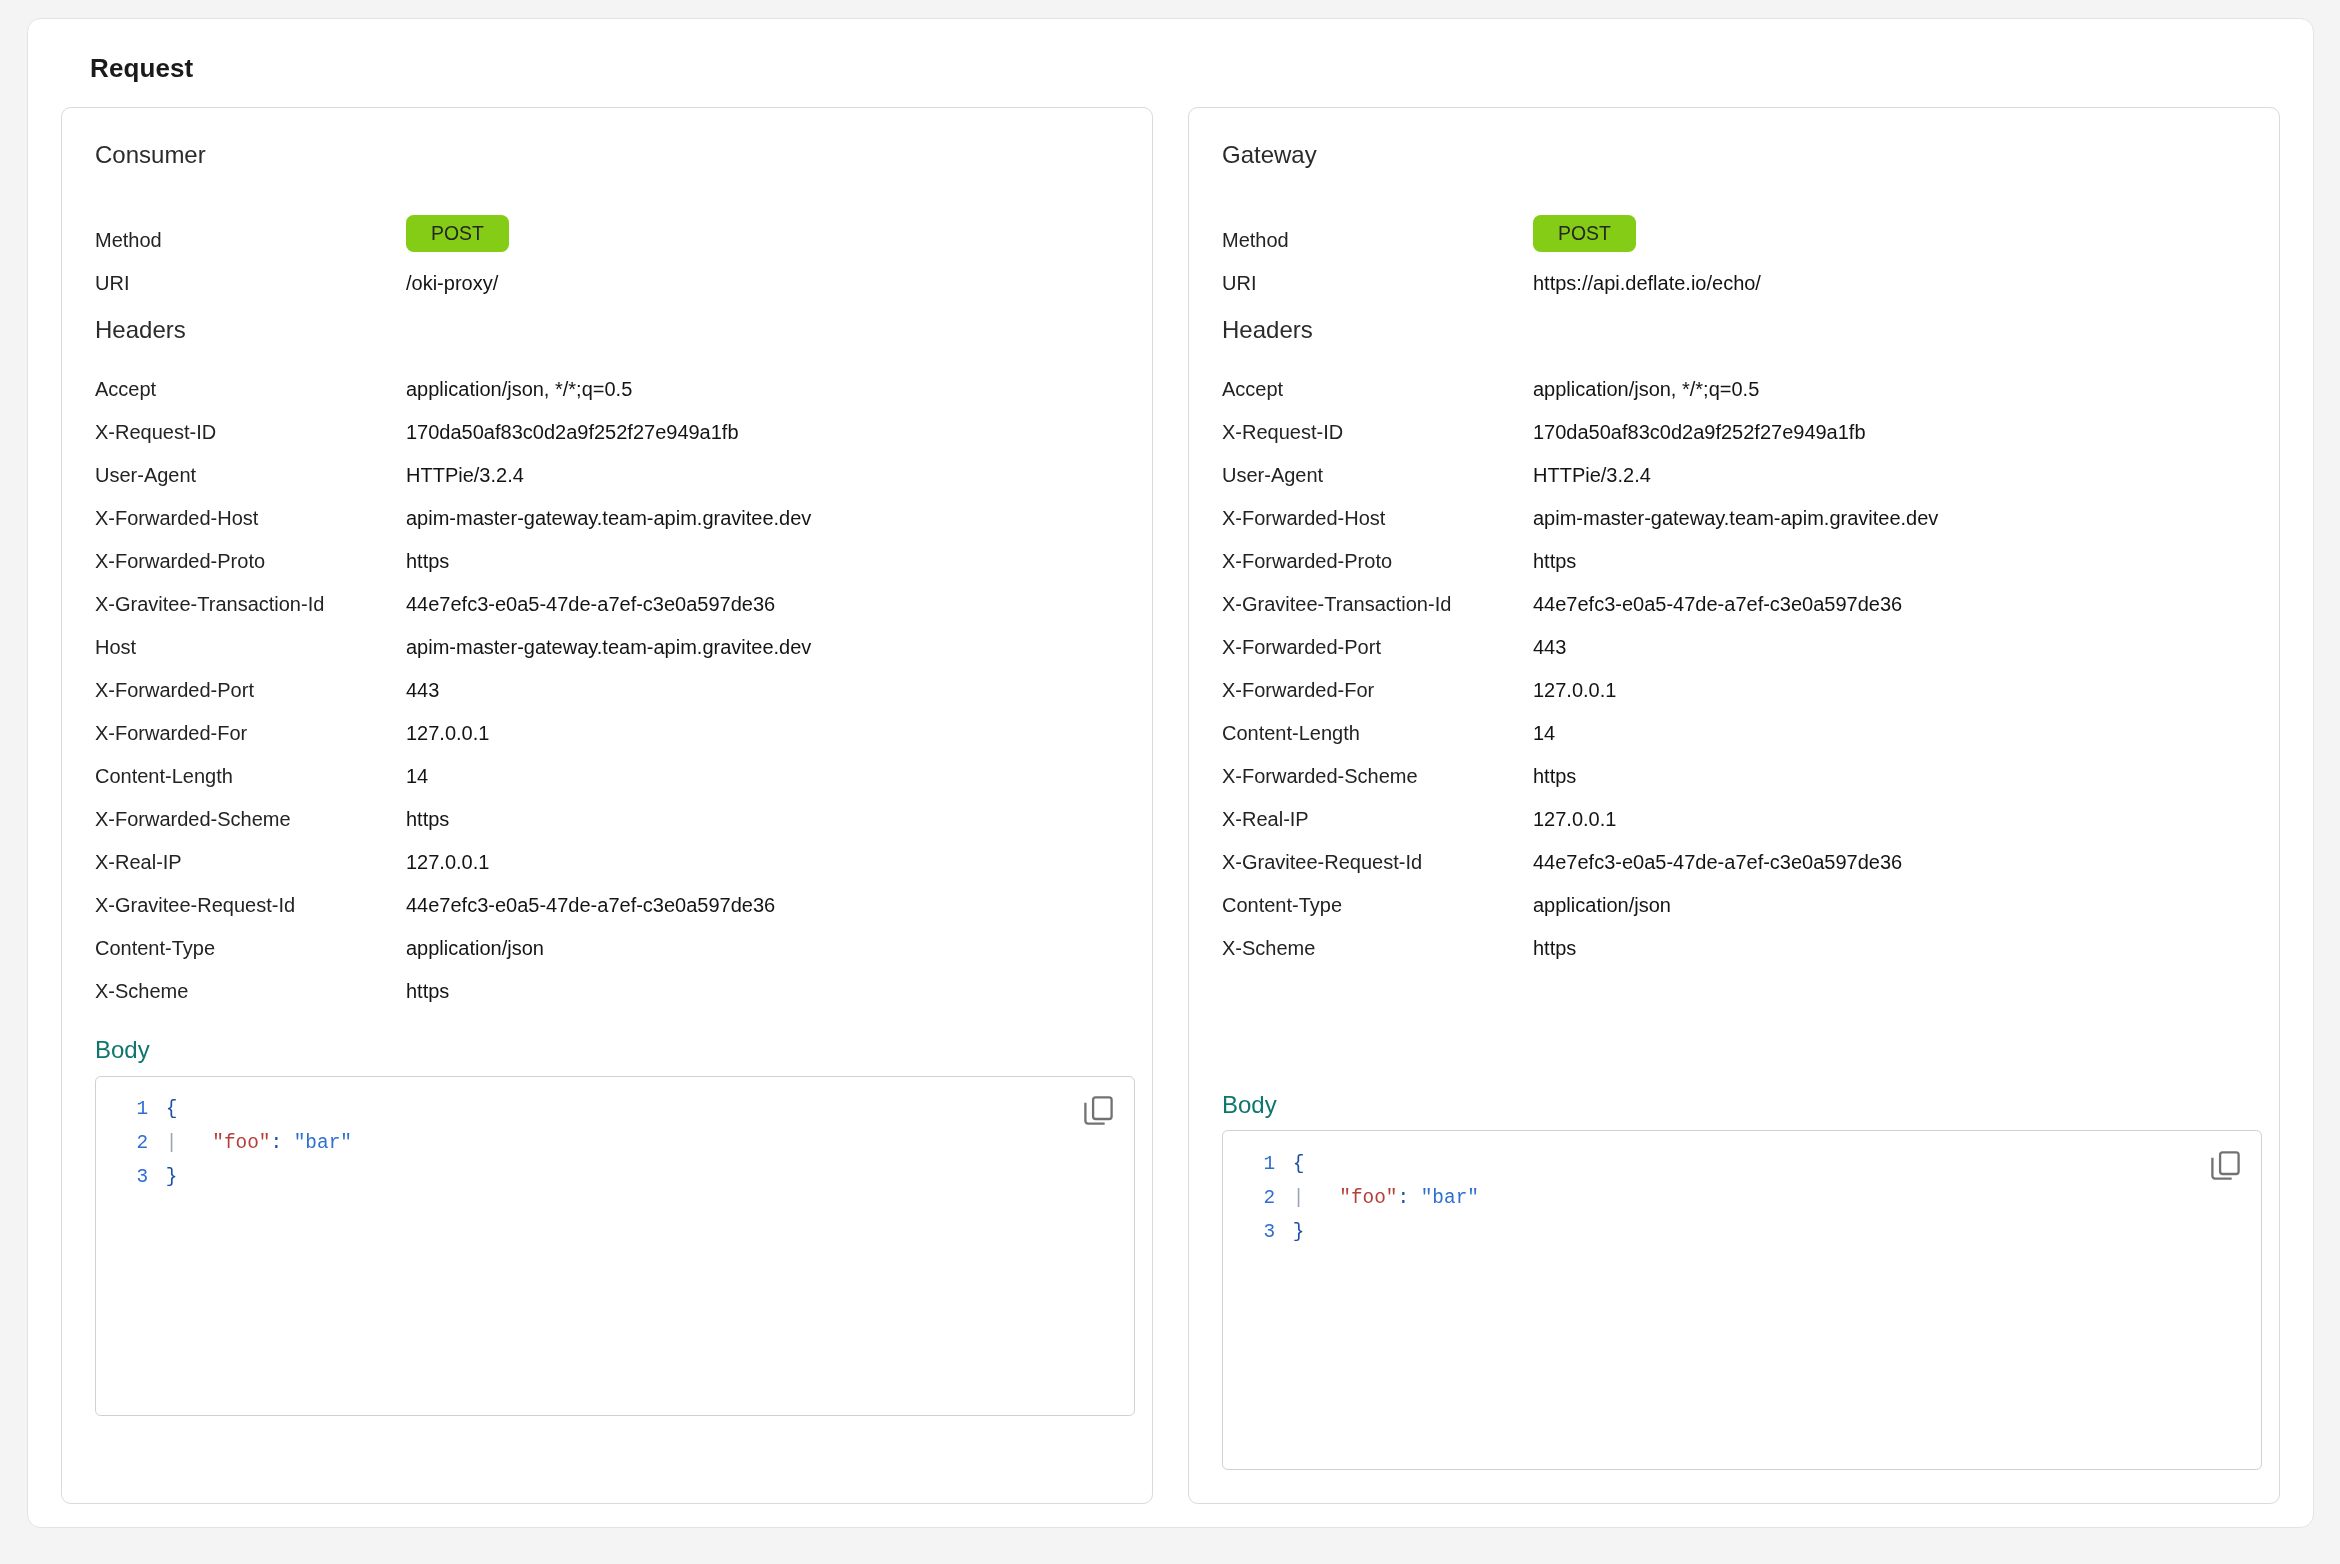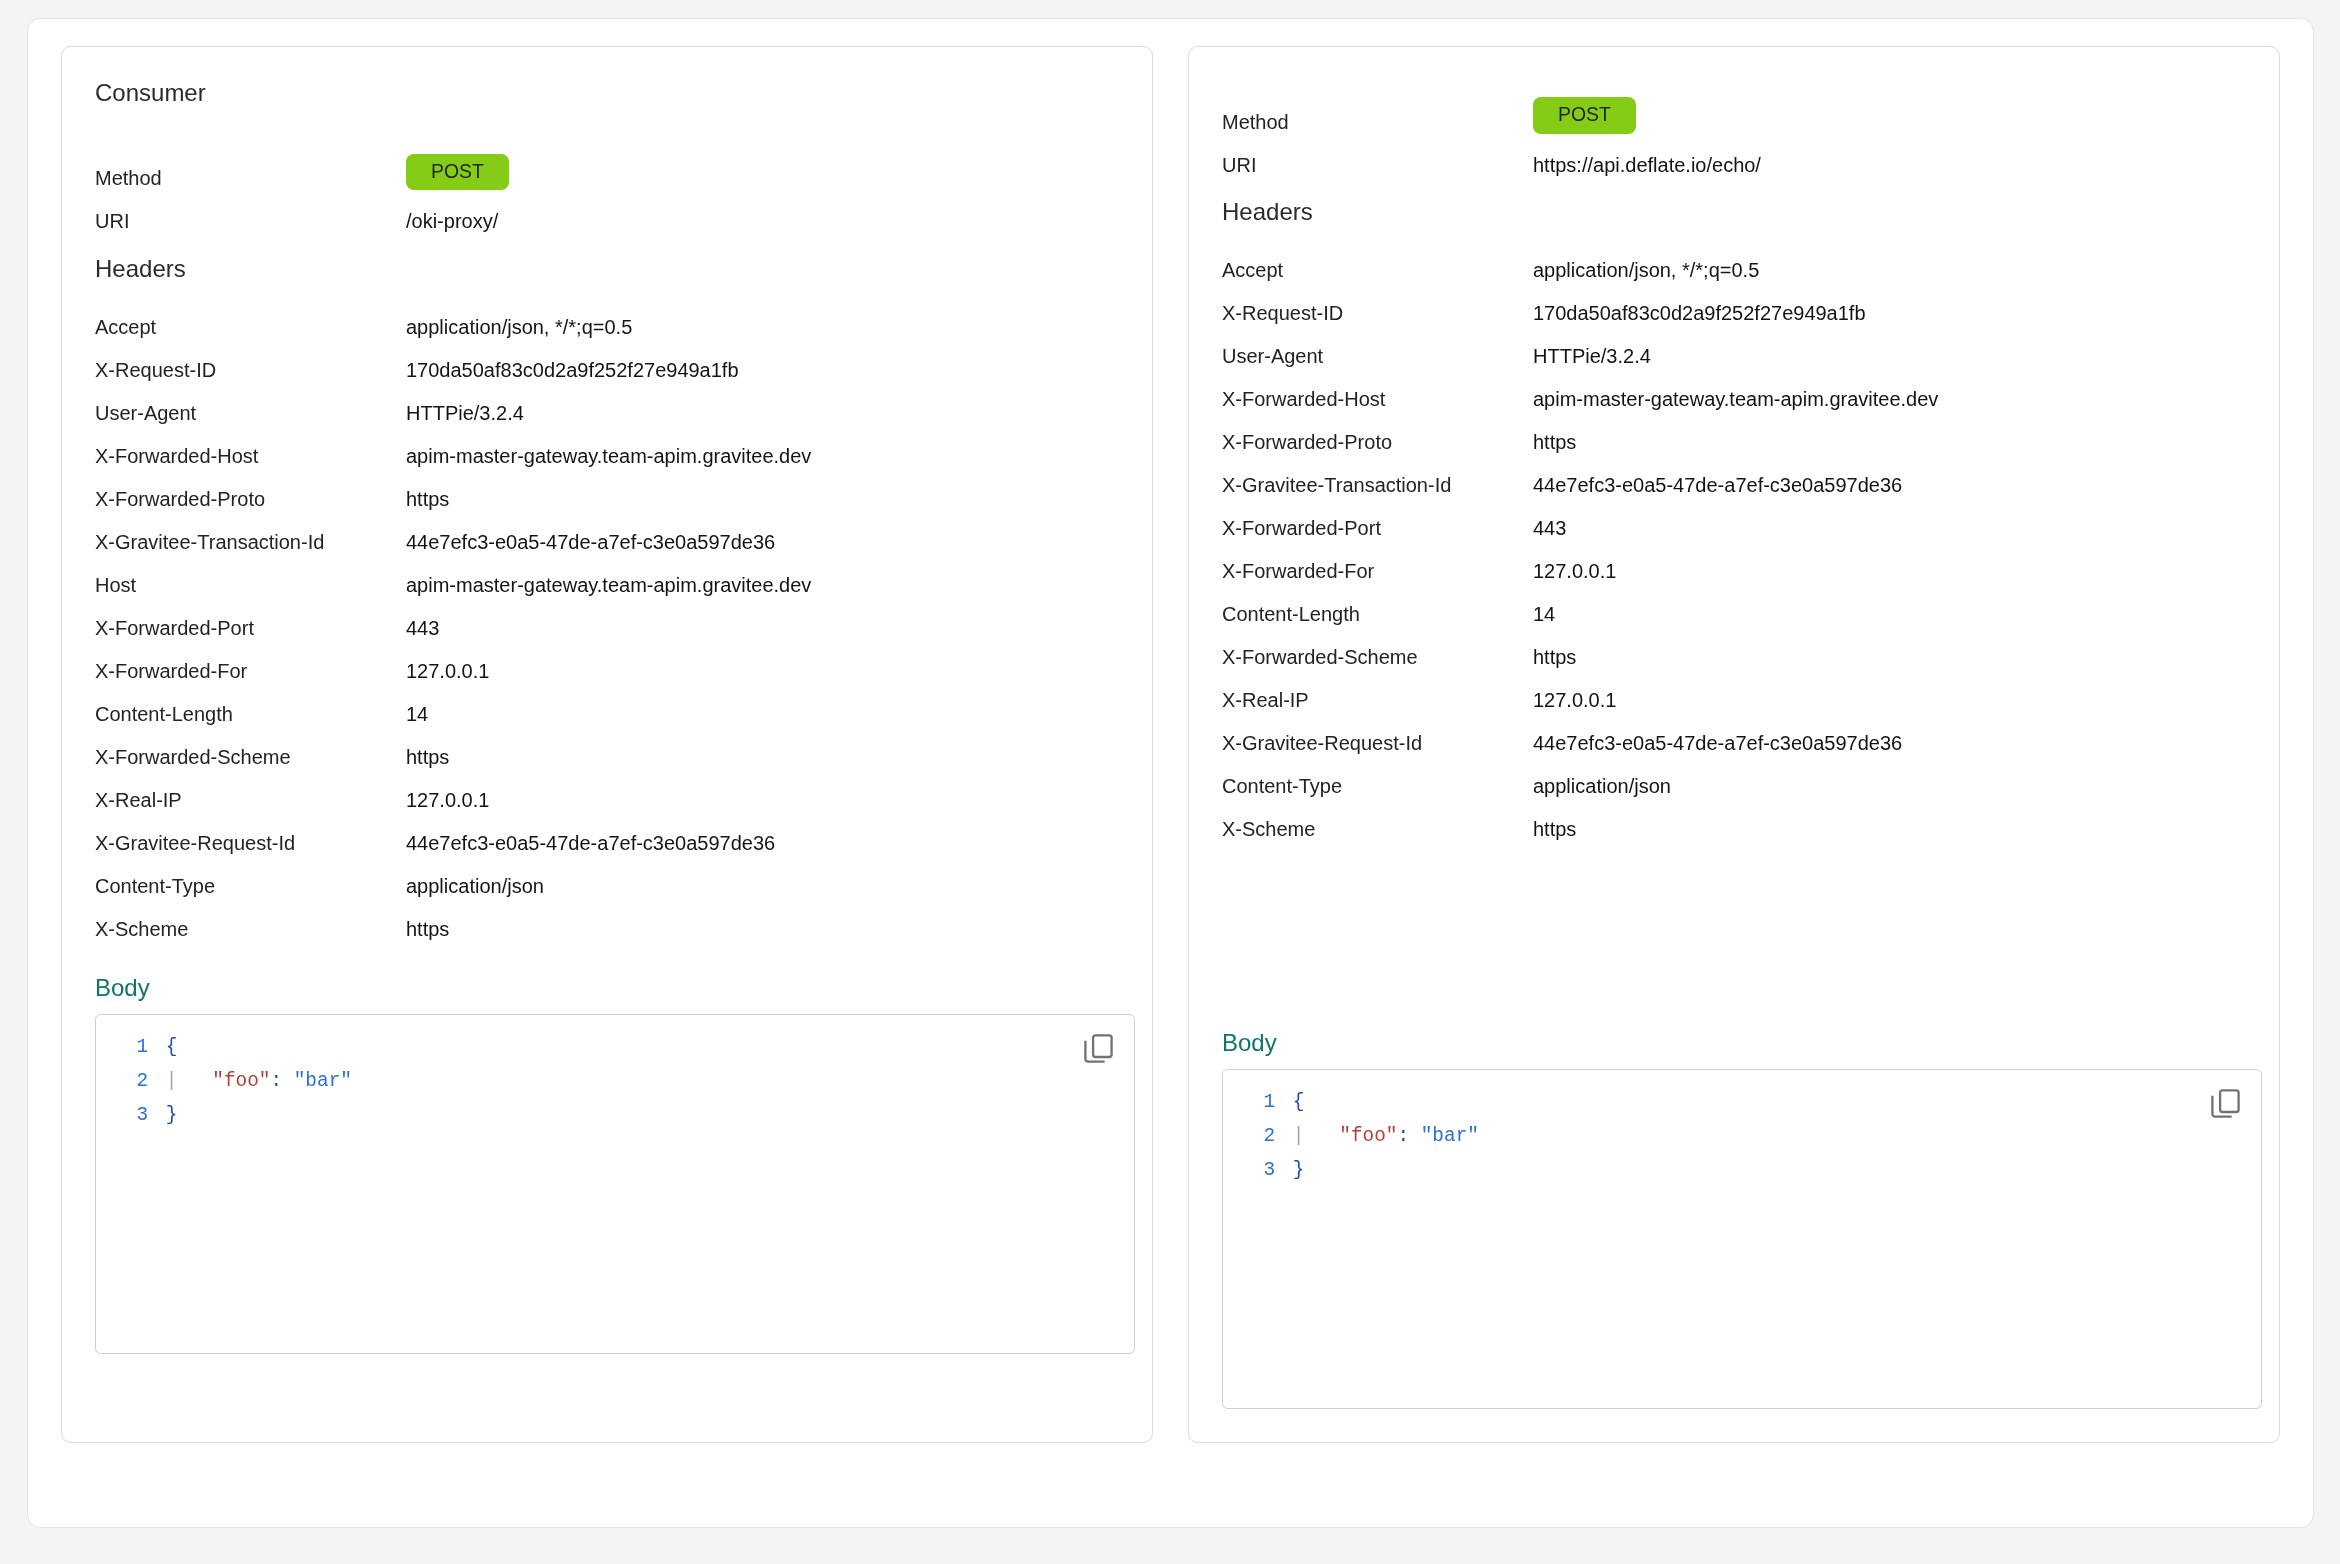--- a/index.html
+++ b/index.html
@@ -150,20 +150,21 @@
 
   .spacer-fill { flex: 1 1 auto; }
   .panel-inner { display: flex; flex-direction: column; height: 100%; }
 </style>
 </head>
 <body>
 
 <div class="page">
   <div class="request-card">
 
+    <div class="card-title">Request</div>
 
     <div class="columns">
 
       <div class="panel">
         <div class="panel-inner">
           <div class="panel-title">Consumer</div>
 
           <div class="kv-row method-row">
             <div class="kv-key">Method</div>
             <div class="kv-val">
@@ -261,20 +262,21 @@
                 <rect x="8.5" y="3.5" width="12" height="14" rx="1.6"></rect>
                 <path d="M16 20.5H5.2c-.9 0-1.7-.8-1.7-1.7V7"></path>
               </svg>
             </div>
           </div>
         </div>
       </div>
 
       <div class="panel">
         <div class="panel-inner">
+          <div class="panel-title">Gateway</div>
 
           <div class="kv-row method-row">
             <div class="kv-key">Method</div>
             <div class="kv-val">
               <span class="method-badge">POST</span>
             </div>
           </div>
 
           <div class="kv-row">
             <div class="kv-key">URI</div>

